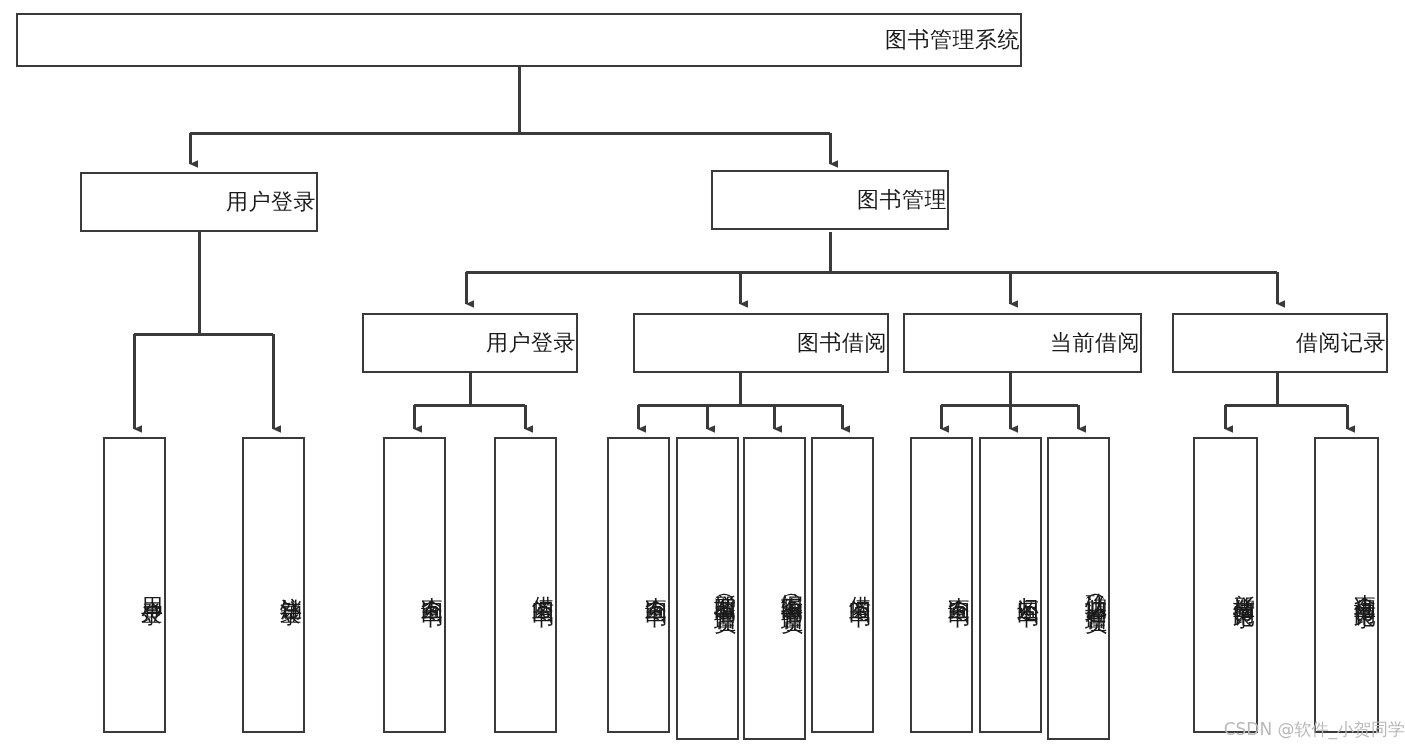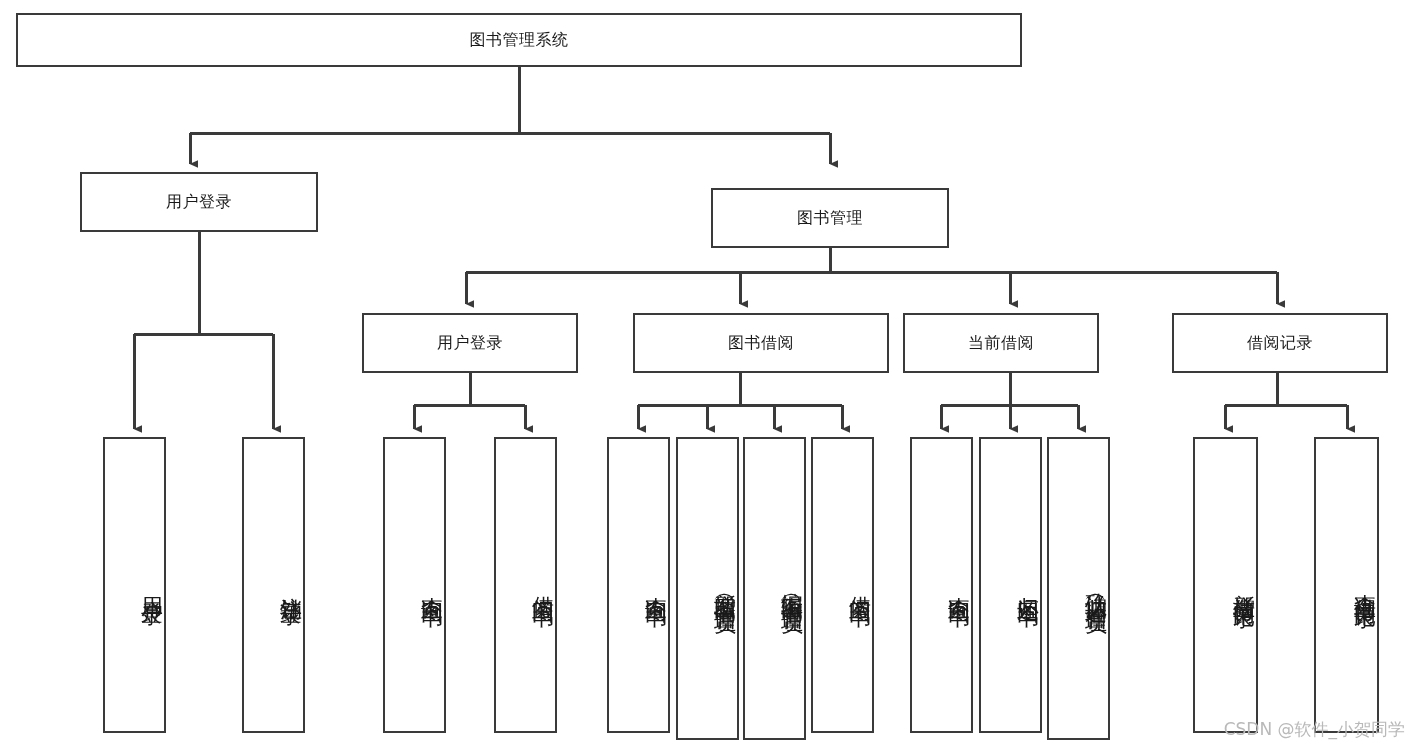--- a/index.html
+++ b/index.html
@@ -31,23 +31,24 @@
     box-sizing: border-box;
     border: 2px solid #3a3a3a;
     background: #ffffff;
     display: flex;
     align-items: center;
     justify-content: center;
     color: #1a1a1a;
     line-height: 1.12;
   }
   .node.horiz {
-    font-size: 16px;
+    font-size: 22px;
     letter-spacing: 0.5px;
     text-align: center;
+    justify-content: flex-end;
   }
   .node.vert {
     writing-mode: vertical-rl;
     text-orientation: upright;
     font-size: 22px;
     letter-spacing: 3px;
     padding-top: 6px;
     padding-bottom: 6px;
     align-items: flex-start;
     justify-content: center;
@@ -132,33 +133,33 @@
   </svg>
 
   <div class="node horiz" style="left:16px; top:13px; width:1006px; height:54px;">
     <span class="node-label">图书管理系统</span>
   </div>
 
   <div class="node horiz" style="left:80px; top:172px; width:238px; height:60px;">
     <span class="node-label">用户登录</span>
   </div>
 
-  <div class="node horiz" style="left:711px; top:188px; width:238px; height:60px;">
+  <div class="node horiz" style="left:711px; top:170px; width:238px; height:60px;">
     <span class="node-label">图书管理</span>
   </div>
 
   <div class="node horiz" style="left:362px; top:313px; width:216px; height:60px;">
     <span class="node-label">用户登录</span>
   </div>
 
   <div class="node horiz" style="left:633px; top:313px; width:256px; height:60px;">
     <span class="node-label">图书借阅</span>
   </div>
 
-  <div class="node horiz" style="left:903px; top:313px; width:196px; height:60px;">
+  <div class="node horiz" style="left:903px; top:313px; width:239px; height:60px;">
     <span class="node-label">当前借阅</span>
   </div>
 
   <div class="node horiz" style="left:1172px; top:313px; width:216px; height:60px;">
     <span class="node-label">借阅记录</span>
   </div>
 
   <div class="node vert" style="left:103px; top:437px; width:63px; height:296px;">
     <span class="node-label">用户登录</span>
   </div>

